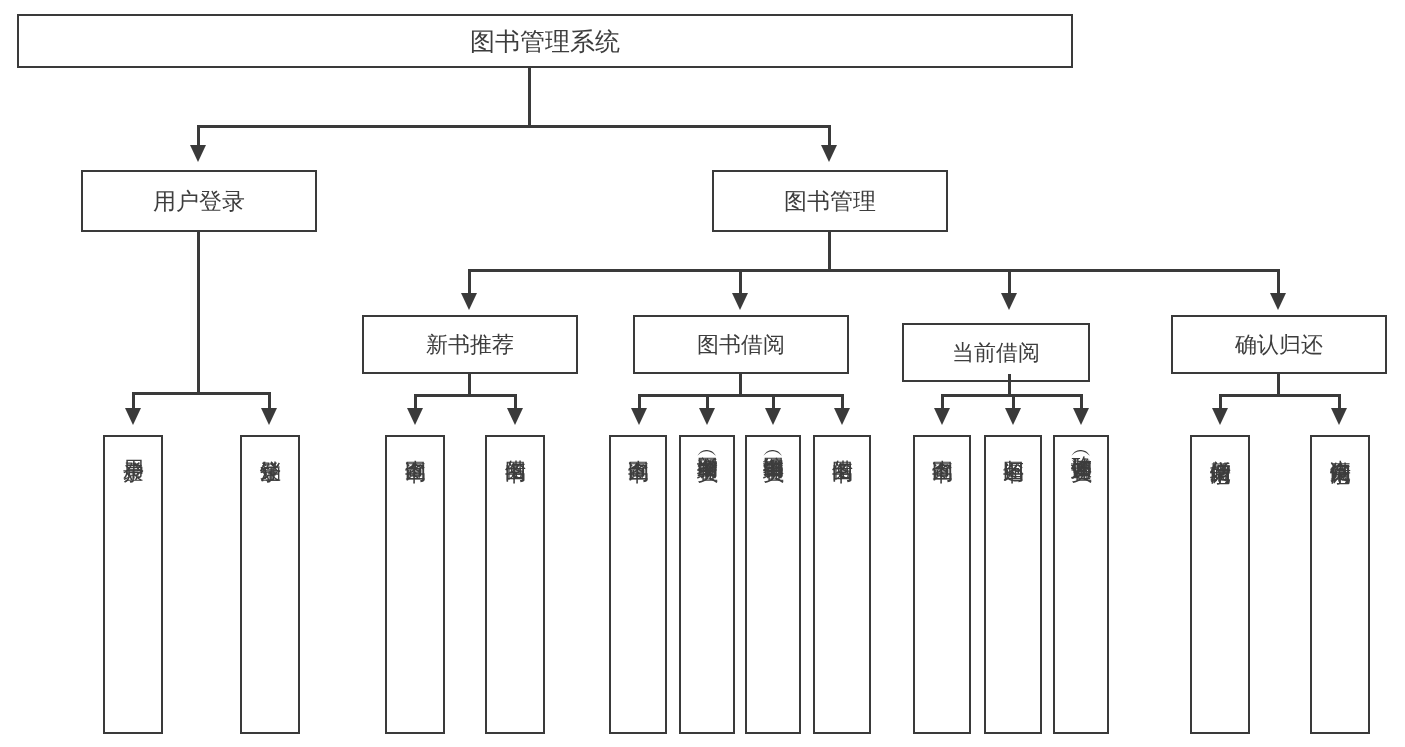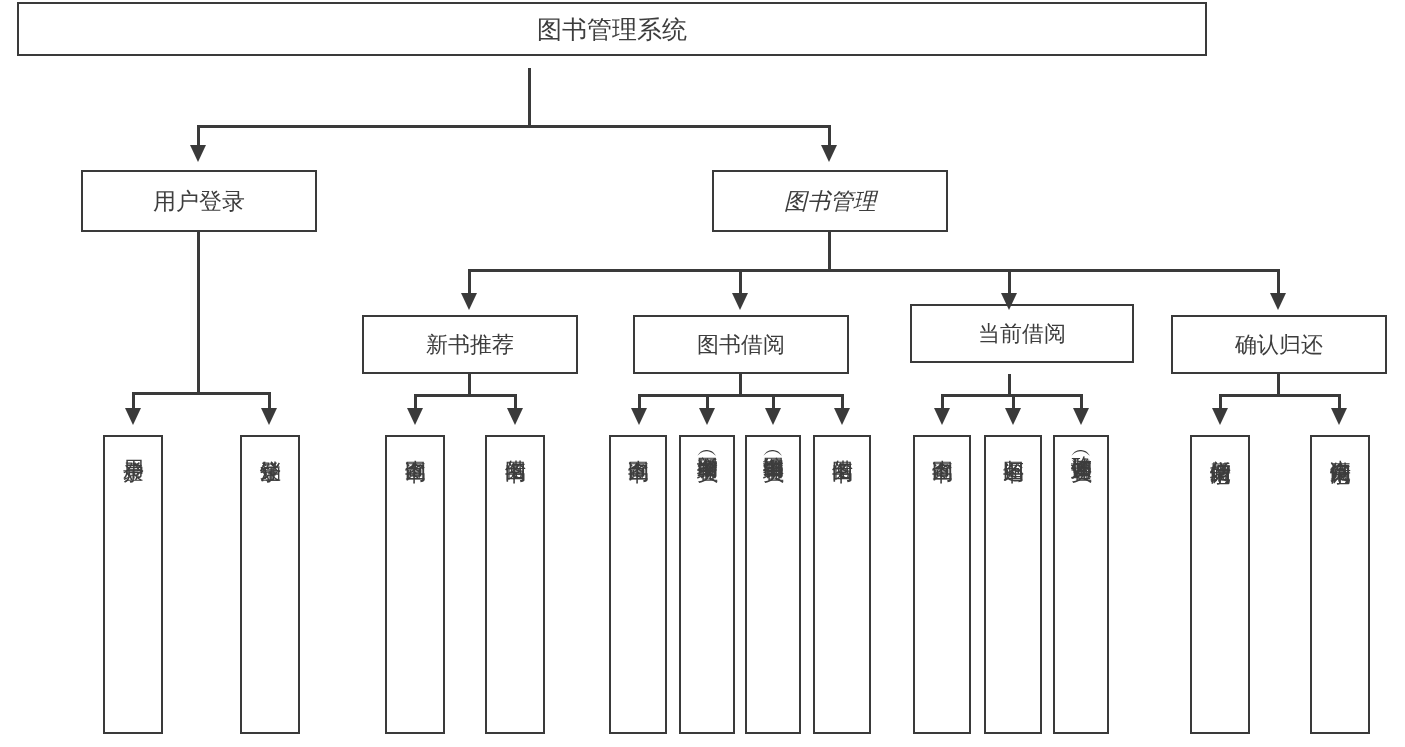--- a/index.html
+++ b/index.html
@@ -80,41 +80,41 @@
     color: #bdbdbd;
     letter-spacing: 0.5px;
     white-space: nowrap;
   }
 </style>
 </head>
 <body>
 
 <div id="canvas">
 
-  <div class="node level-0" style="left:17px; top:2px; width:1190px; height:54px;">
+  <div class="node level-0" style="left:17px; top:14px; width:1056px; height:54px;">
     <span class="label">图书管理系统</span>
   </div>
 
   <div class="node level-1" style="left:81px; top:170px; width:236px; height:62px;">
     <span class="label">用户登录</span>
   </div>
 
-  <div class="node level-1" style="left:712px; top:170px; width:236px; height:62px;font-style:italic;">
+  <div class="node level-1" style="left:712px; top:170px; width:236px; height:62px;">
     <span class="label">图书管理</span>
   </div>
 
   <div class="node level-2" style="left:633px; top:315px; width:216px; height:59px;">
     <span class="label">图书借阅</span>
   </div>
 
   <div class="node level-2" style="left:362px; top:315px; width:216px; height:59px;">
     <span class="label">新书推荐</span>
   </div>
 
-  <div class="node level-2" style="left:902px; top:304px; width:224px; height:59px;margin-left:8px;">
+  <div class="node level-2" style="left:902px; top:323px; width:188px; height:59px;">
     <span class="label">当前借阅</span>
   </div>
 
   <div class="node level-2" style="left:1171px; top:315px; width:216px; height:59px;">
     <span class="label">确认归还</span>
   </div>
 
   <div class="node leaf" style="left:103px; top:435px; width:60px; height:299px;">
     <span class="label">用户登录</span>
   </div>

